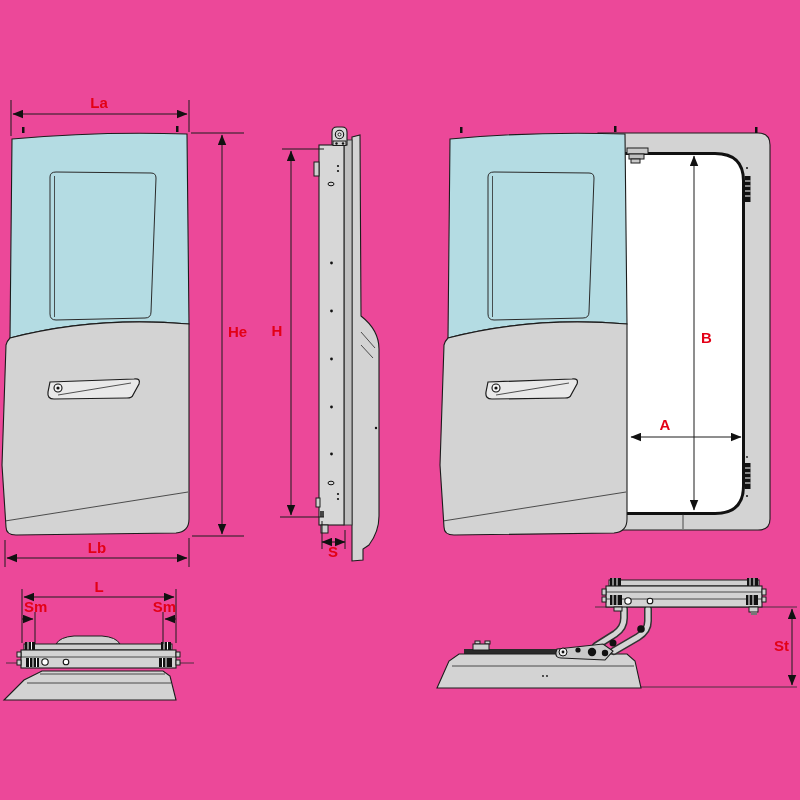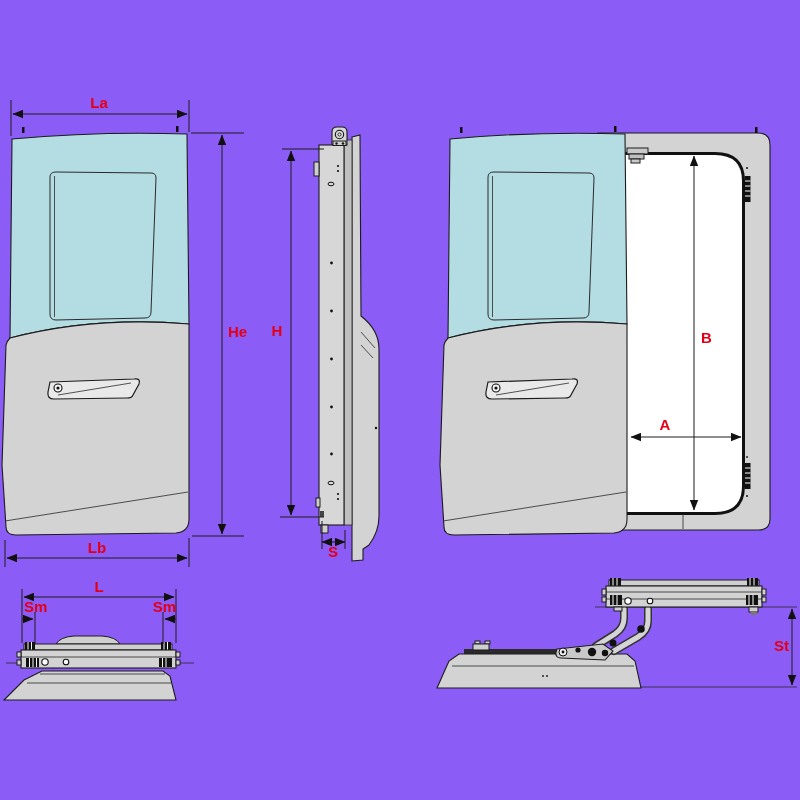--- a/index.html
+++ b/index.html
@@ -1,16 +1,16 @@
 <!DOCTYPE html>
 <html><head>
 <meta charset="utf-8">
 <style>
   html,body { margin:0; padding:0; background:#ffffff; }
-  .stage { width:800px; height:800px; position:relative; background:#8b5cf6; }
+  .stage { width:800px; height:800px; position:relative; background:#ec4899; }
   svg { display:block; }
   .thin { stroke:#2a2a2a; stroke-width:0.8; fill:none; }
   .dim  { stroke:#1c1c1c; stroke-width:1; fill:none; }
   .panel { fill:#d3d3d3; stroke:#1c1c1c; stroke-width:1.1; }
   .panel2 { fill:#d7d7d7; stroke:#1c1c1c; stroke-width:1.1; }
   .panel3 { fill:#cfcfcf; stroke:#1c1c1c; stroke-width:1; }
   .glass { fill:#b4dce3; stroke:#1c1c1c; stroke-width:1.1; }
   .glass-inset { fill:#b4dce3; stroke:#2a2a2a; stroke-width:1; }
   .white-open { fill:#ffffff; stroke:#111111; stroke-width:3; }
   .dark { fill:#111111; }

